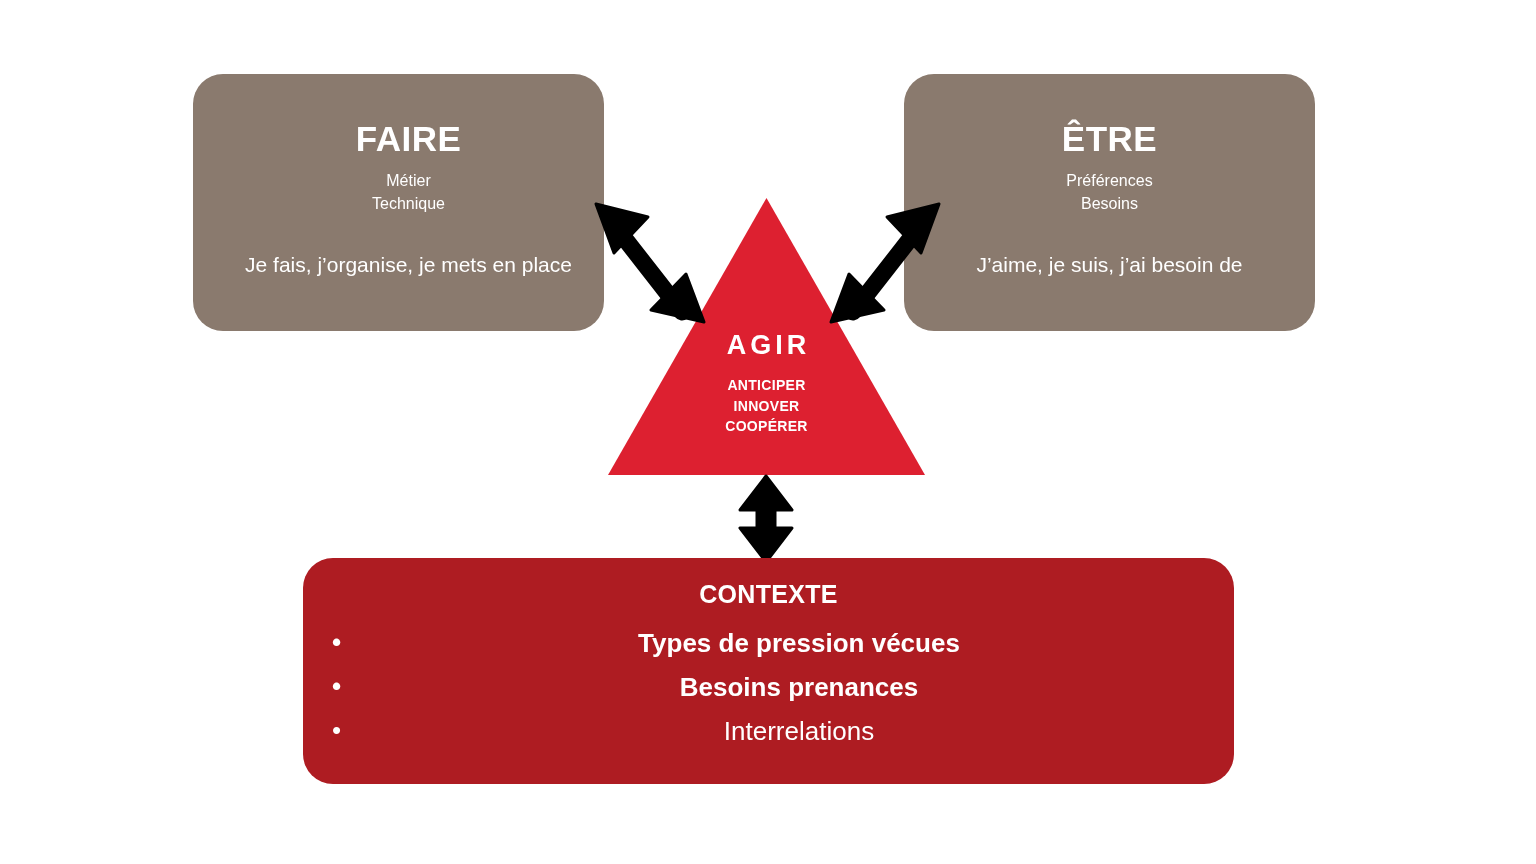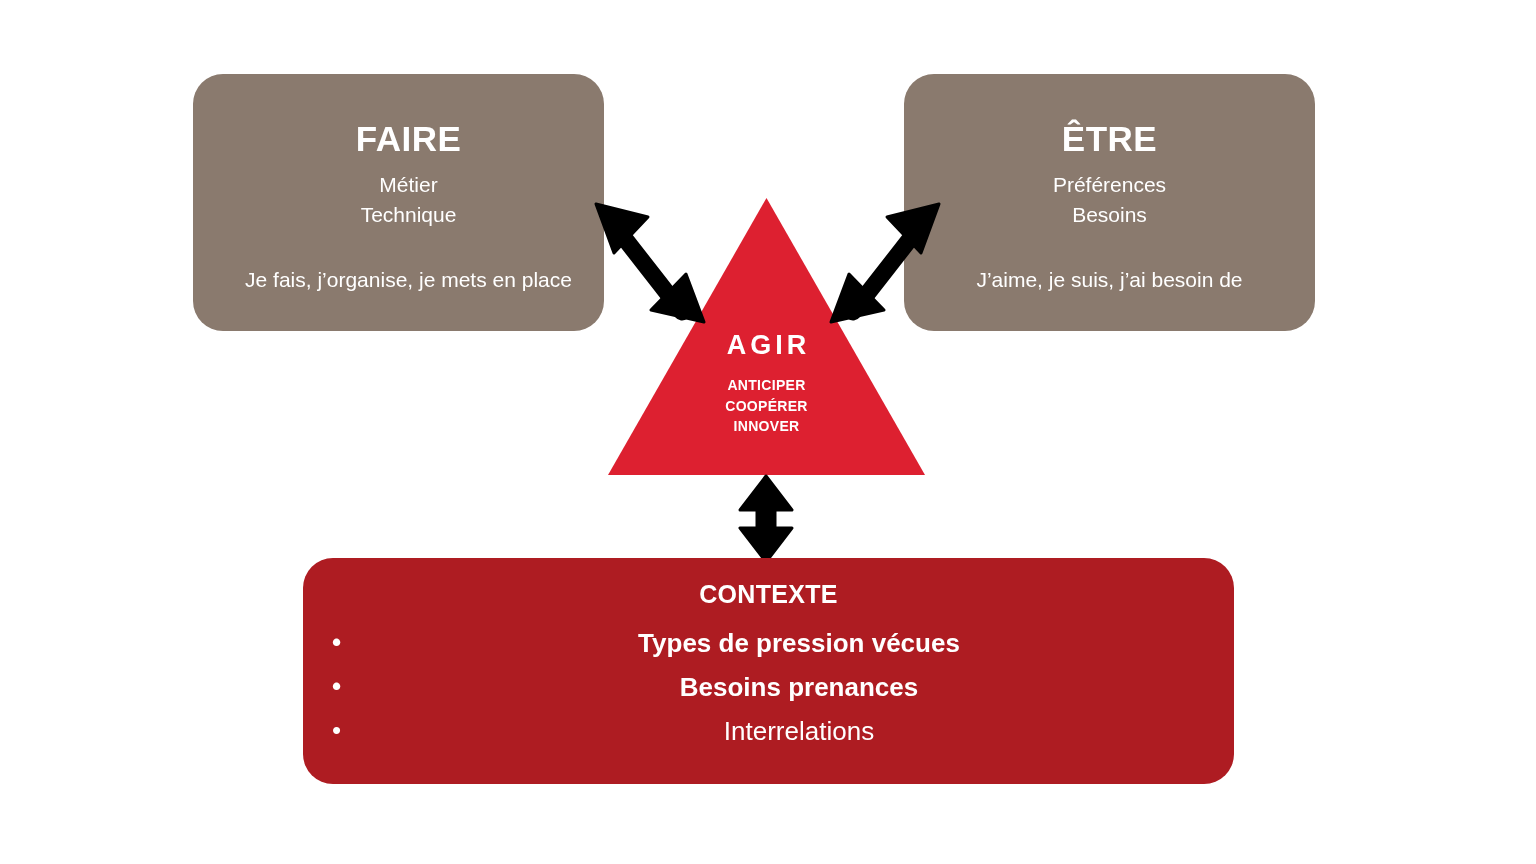--- a/index.html
+++ b/index.html
@@ -51,21 +51,21 @@
   .concept-title {
     font-size: 35px;
     font-weight: bold;
     letter-spacing: 0.5px;
     line-height: 1;
     margin: 0;
     padding-top: 47px;
   }
 
   .concept-sub {
-    font-size: 21px;
+    font-size: 16px;
     font-weight: normal;
     line-height: 1.42;
     margin: 0;
     padding-top: 14px;
   }
 
   .concept-phrase {
     font-size: 21px;
     font-weight: normal;
     line-height: 1.3;
@@ -189,22 +189,22 @@
     </p>
     <p class="concept-phrase">J’aime, je suis, j’ai besoin de</p>
   </div>
 
   <div class="triangle-wrap">
     <div class="triangle-shape"></div>
     <div class="triangle-text">
       <p class="triangle-title">AGIR</p>
       <ul class="triangle-list">
         <li>ANTICIPER</li>
+        <li>INNOVER</li>
         <li>COOPÉRER</li>
-        <li>INNOVER</li>
       </ul>
     </div>
   </div>
 
   <div class="arrow arrow-left-diagonal">
     <svg viewBox="0 0 116 134" width="116" height="134" xmlns="http://www.w3.org/2000/svg">
       <g fill="#000000" stroke="#000000" stroke-width="3" stroke-linejoin="round">
         <path d="M26 34 L90 116" stroke-width="17" stroke-linecap="round" fill="none"></path>
         <path d="M4 8 L56 21 L22 57 Z"></path>
         <path d="M112 126 L59 114 L94 78 Z"></path>

